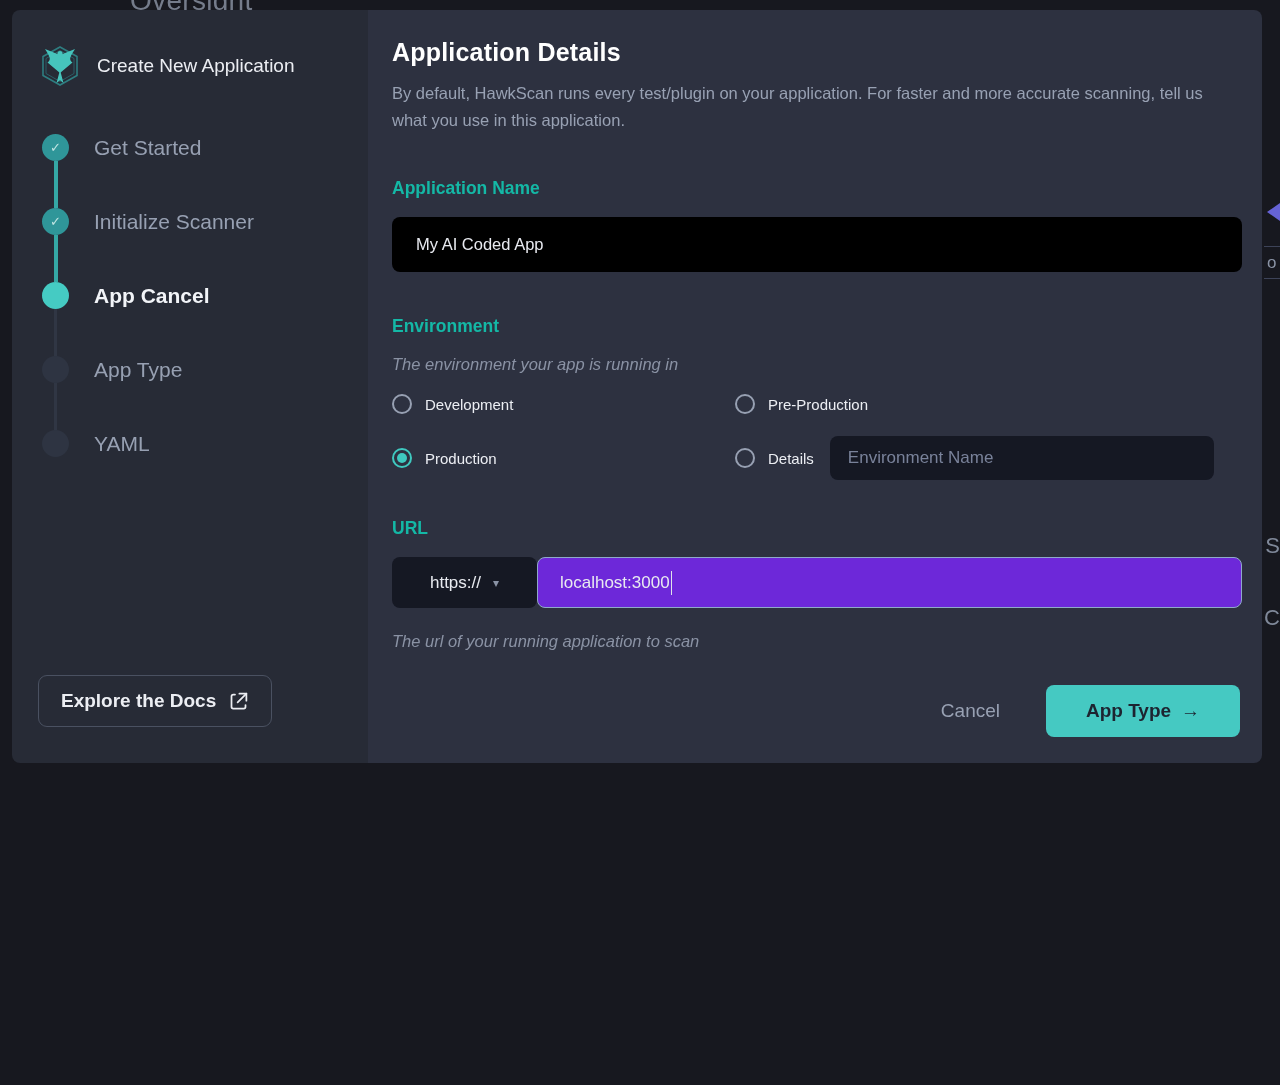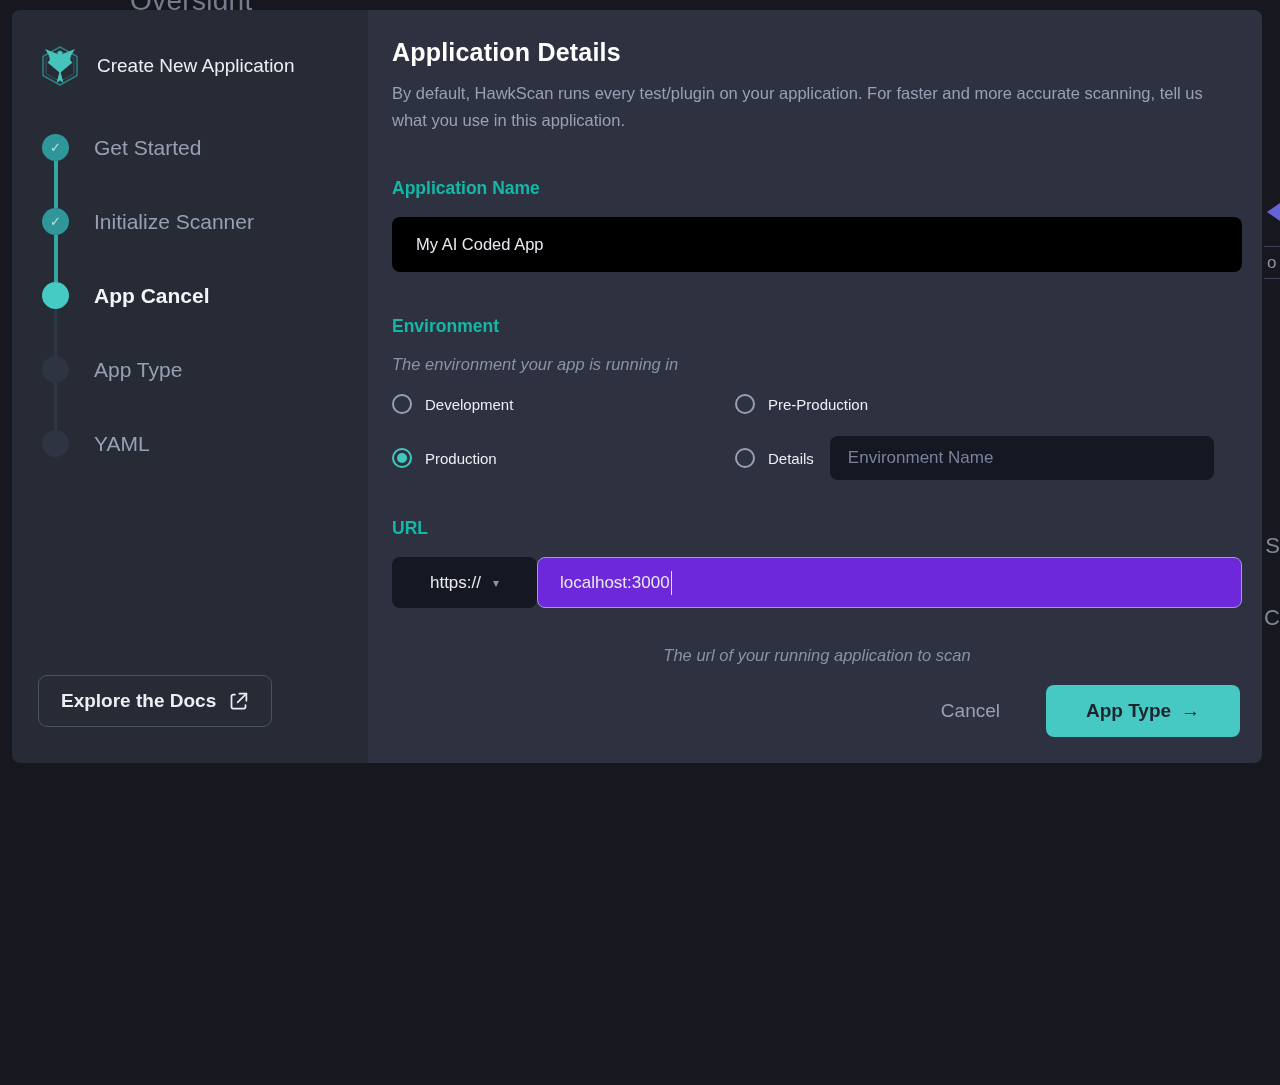--- a/index.html
+++ b/index.html
@@ -244,21 +244,21 @@
     <div class="url-row">
       <div class="protocol-select">
         <span class="protocol-text">https://</span>
         <span class="caret">▾</span>
       </div>
       <div class="url-input" role="textbox">
         <span>localhost:3000</span>
           <span class="text-cursor"></span>
       </div>
     </div>
-    <div class="helper" style="margin-top:38px;text-align:center;">The url of your running application to scan</div>
+    <div class="helper" style="margin-top:24px;">The url of your running application to scan</div>
 
     <div class="footer">
       <button class="cancel-btn">Cancel</button>
       <button class="next-btn">
         <span>App Type</span>
         <span>→</span>
       </button>
     </div>
   </section>
 </div>

